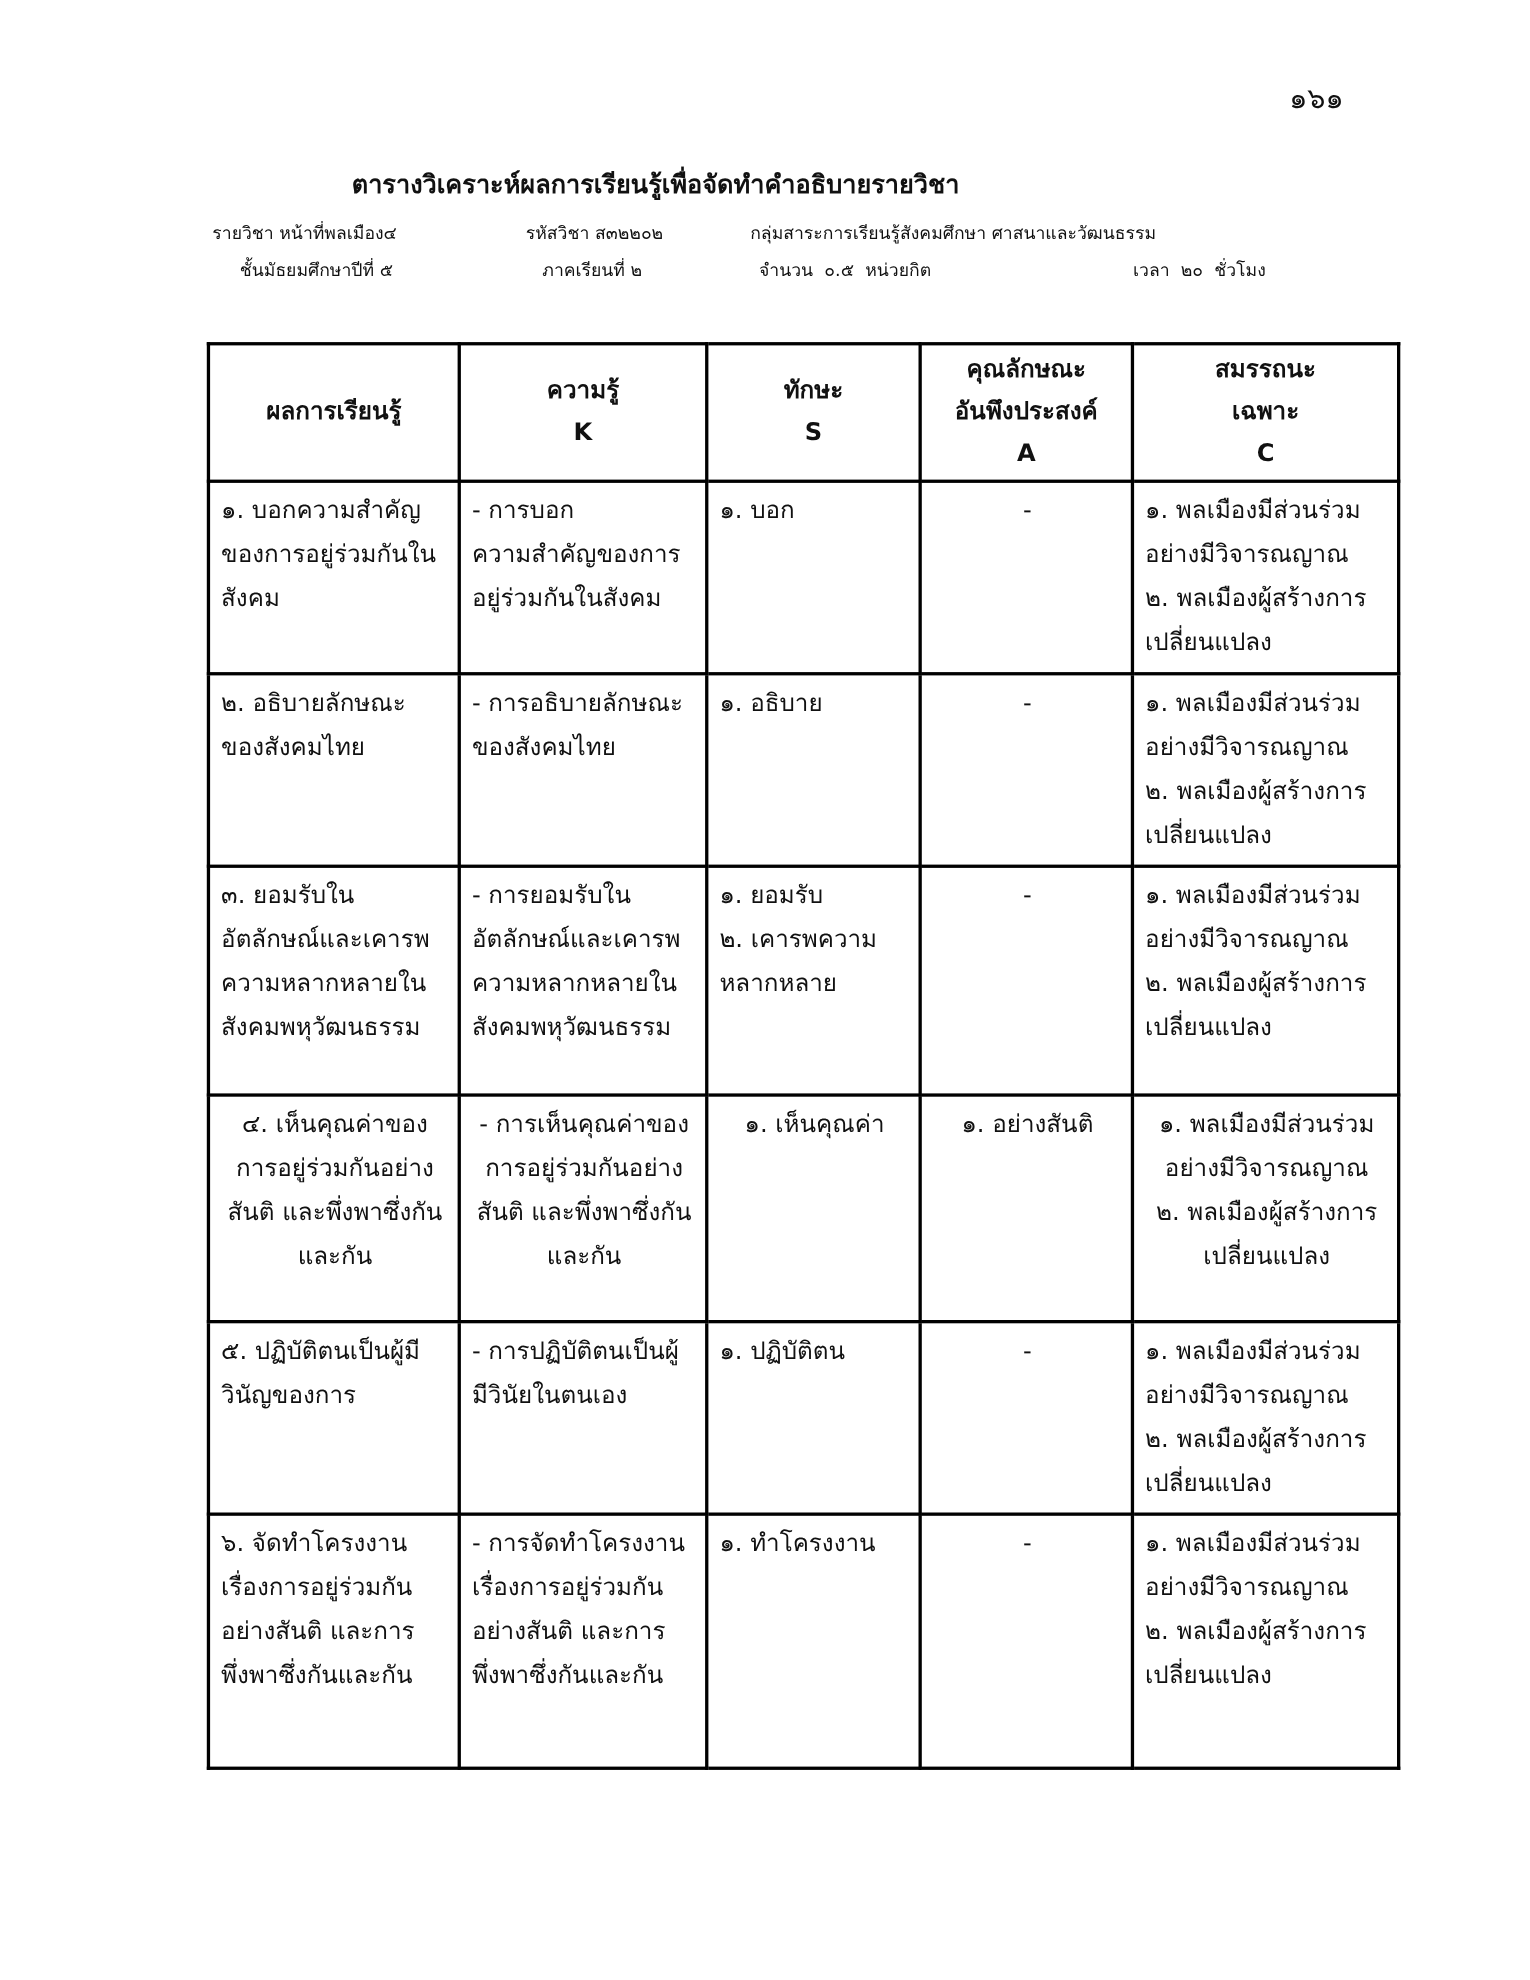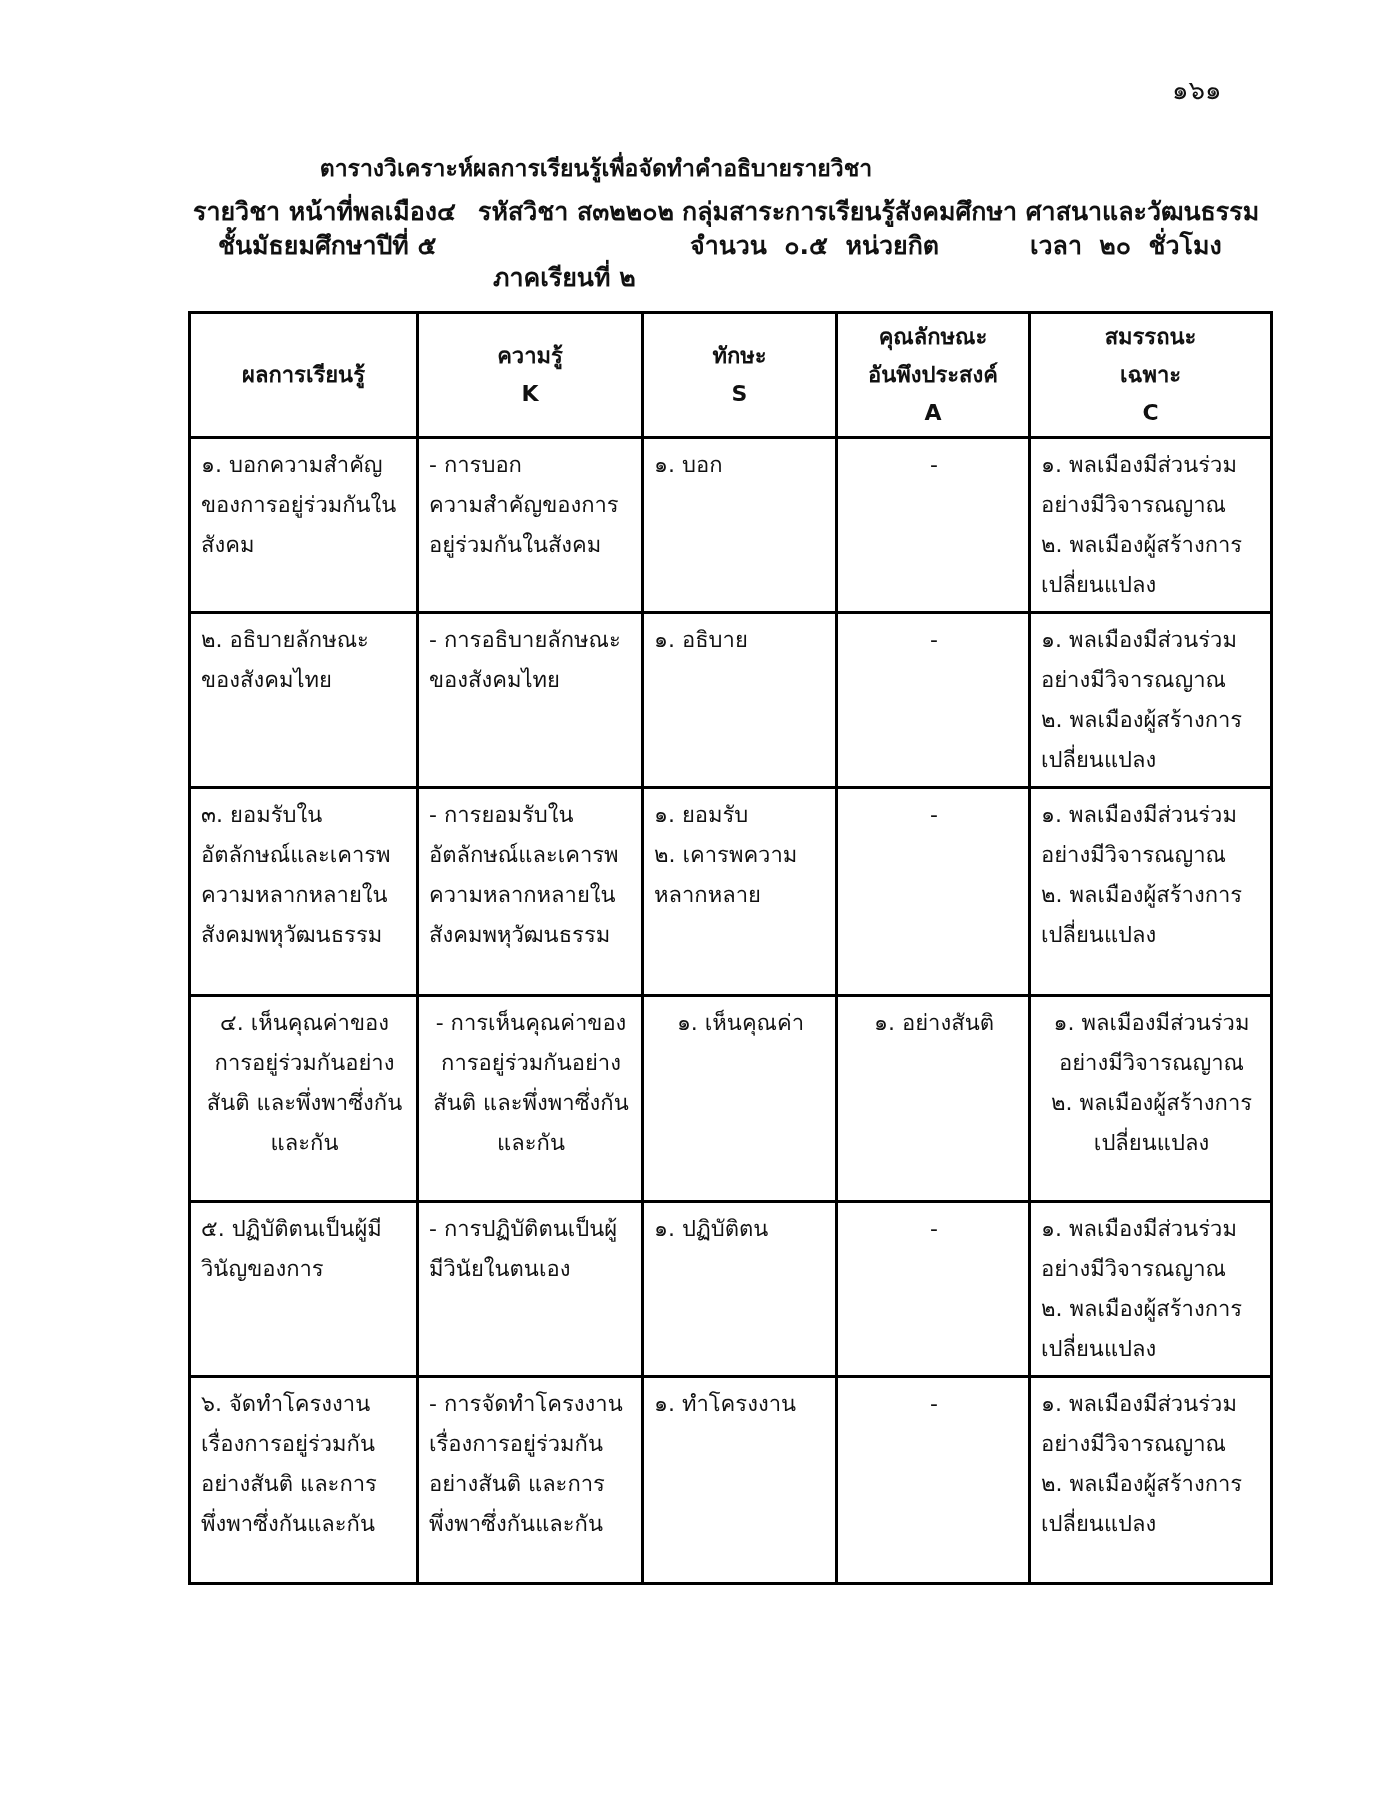--- a/index.html
+++ b/index.html
@@ -9,21 +9,21 @@
     color: #111111;
   }
   .abs { position: absolute; white-space: nowrap; }
   .page-number {
     left: 1172px; top: 76px; font-size: 26px; line-height: 28px;
   }
   .title {
     left: 0; width: 1192px; text-align: center; top: 152px;
     font-size: 23px; line-height: 32px; font-weight: bold;
   }
-  .hdr { font-size: 25px; line-height: 32px; font-weight: bold; top: 0; }
+  .hdr { font-size: 16px; line-height: 32px; font-weight: normal; top: 0; }
   .line2 .hdr { top: 196px; }
   .line3 .hdr { top: 230px; }
 
   table.analysis {
     position: absolute; left: 188px; top: 311px;
     width: 1082px; border-collapse: collapse; table-layout: fixed;
     font-size: 22px;
   }
   table.analysis td, table.analysis th {
     border: 3px solid #000000; vertical-align: top;
@@ -40,38 +40,38 @@
   .col4 { width: 193px; }
   .col5 { width: 242px; }
   .center { text-align: center; }
   .cell-line { display: block; }
   tr.h-header { height: 125px; }
   tr.h-r1 { height: 166px; }
   tr.h-r2 { height: 165px; margin-top: 27px; }
   tr.h-r3 { height: 208px; }
   tr.h-r4 { height: 206px; text-align: center; }
   tr.h-r5 { height: 165px; }
-  tr.h-r6 { height: 207px; }
+  tr.h-r6 { height: 231px; }
 </style>
 </head>
 <body>
 
 <div class="abs page-number">๑๖๑</div>
 
 <div class="abs title">ตารางวิเคราะห์ผลการเรียนรู้เพื่อจัดทำคำอธิบายรายวิชา</div>
 
 <div class="line2">
   <span class="abs hdr" style="left:193px;">รายวิชา หน้าที่พลเมือง๔</span>
   <span class="abs hdr" style="left:478px;">รหัสวิชา ส๓๒๒๐๒</span>
   <span class="abs hdr" style="left:682px;">กลุ่มสาระการเรียนรู้สังคมศึกษา ศาสนาและวัฒนธรรม</span>
 </div>
 
 <div class="line3">
   <span class="abs hdr" style="left:218px;text-align:center;">ชั้นมัธยมศึกษาปีที่ ๕</span>
-  <span class="abs hdr" style="left:493px;margin-top:32px;">ภาคเรียนที่ ๒</span>
+  <span class="abs hdr" style="left:493px;">ภาคเรียนที่ ๒</span>
   <span class="abs hdr" style="left:690px; white-space:pre;">จำนวน  ๐.๕  หน่วยกิต</span>
   <span class="abs hdr" style="left:1030px; white-space:pre;">เวลา  ๒๐  ชั่วโมง</span>
 </div>
 
 <table class="analysis">
   <colgroup>
     <col class="col1">
       <col class="col2">
       <col class="col3">
       <col class="col4">

